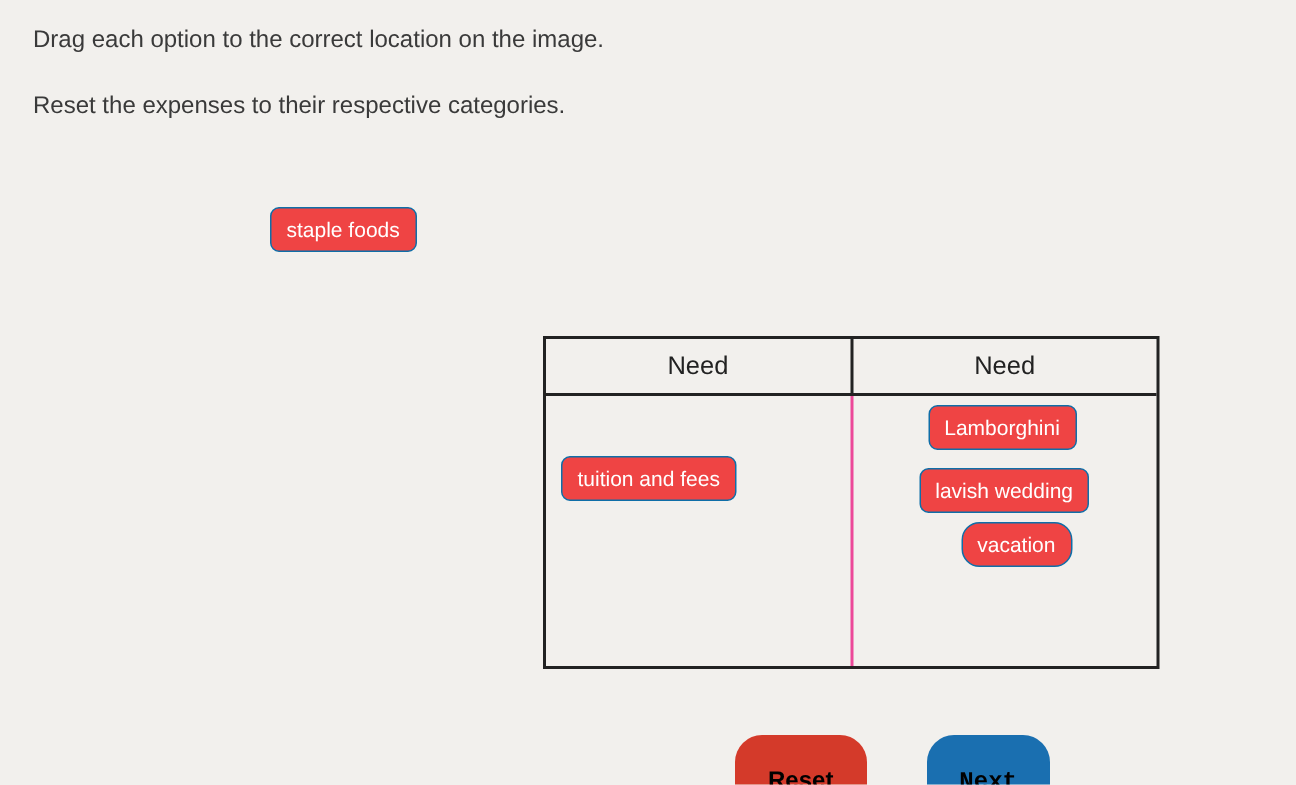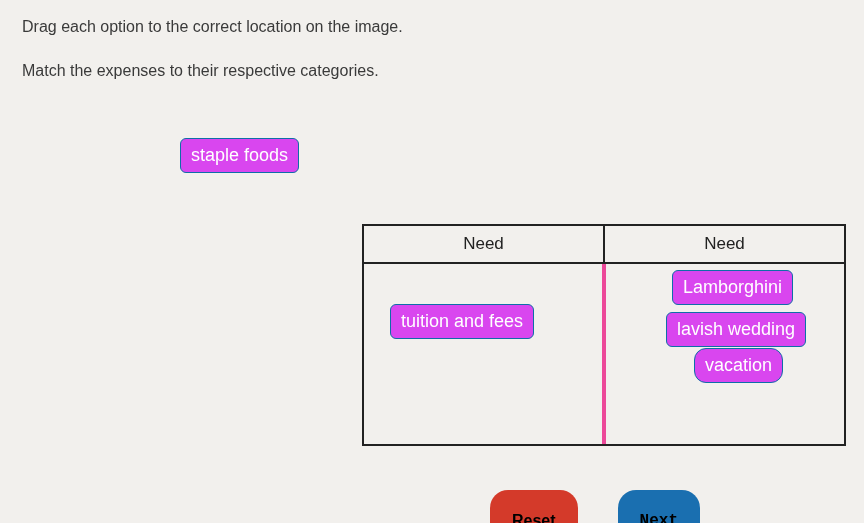--- a/index.html
+++ b/index.html
@@ -14,36 +14,36 @@
     .instruction {
       position: absolute;
       color: #3a3a3a;
       font-size: 16px;
       text-align: right;
     }
     .instruction-1 { top: 18px; left: 22px; }
     .instruction-2 { top: 62px; left: 22px; }
     .chip {
       display: inline-block;
-      background: #d946ef;
+      background: #ef4444;
       color: #fff;
-      font-size: 18px;
+      font-size: 14px;
       padding: 6px 10px;
       border-radius: 6px;
       border: 1px solid #0f6ea8;
       cursor: move;
       position: absolute;
       white-space: nowrap;
     }
     .chip-staple { top: 138px; left: 180px; }
     .table {
       position: absolute;
       top: 224px;
       left: 362px;
-      width: 484px;
+      width: 411px;
       height: 222px;
       border: 2px solid #222;
       background: transparent;
     }
     .thead {
       display: flex;
       height: 38px;
       border-bottom: 2px solid #222;
     }
     .th {
@@ -56,23 +56,22 @@
       font-weight: 500;
     }
     .th:first-child { border-right: 2px solid #222; }
     .tbody {
       display: flex;
       height: calc(100% - 38px);
     }
     .td {
       flex: 1;
       position: relative;
-      margin-left: 16px;
     }
-    .td:first-child { border-right: 4px solid #ec4899; }
+    .td:first-child { border-right: 2px solid #ec4899; }
     .chip-cell {
       position: absolute;
     }
     .chip-tuition { top: 40px; left: 10px; }
     .chip-lambo { top: 6px; left: 50px; }
     .chip-wedding { top: 48px; left: 44px; text-align: right; }
     .chip-vacation { top: 84px; left: 72px; border-radius: 12px; }
     .controls {
       position: absolute;
       top: 490px;
@@ -91,21 +90,21 @@
       cursor: pointer;
     }
     .btn-reset { background: #d43a2a; }
     .btn-next { background: #1a6fb0; font-family: Liberation Mono, monospace; }
   </style>
 </head>
 <body>
 
 <div class="instruction instruction-1">Drag each option to the correct location on the image.</div>
 
-<div class="instruction instruction-2">Match the expenses to their respective categories.</div>
+<div class="instruction instruction-2">Reset the expenses to their respective categories.</div>
 
 <div class="chip chip-staple">staple foods</div>
 
 <div class="table">
   <div class="thead">
     <div class="th">Need</div>
     <div class="th">Need</div>
   </div>
   <div class="tbody">
     <div class="td">

